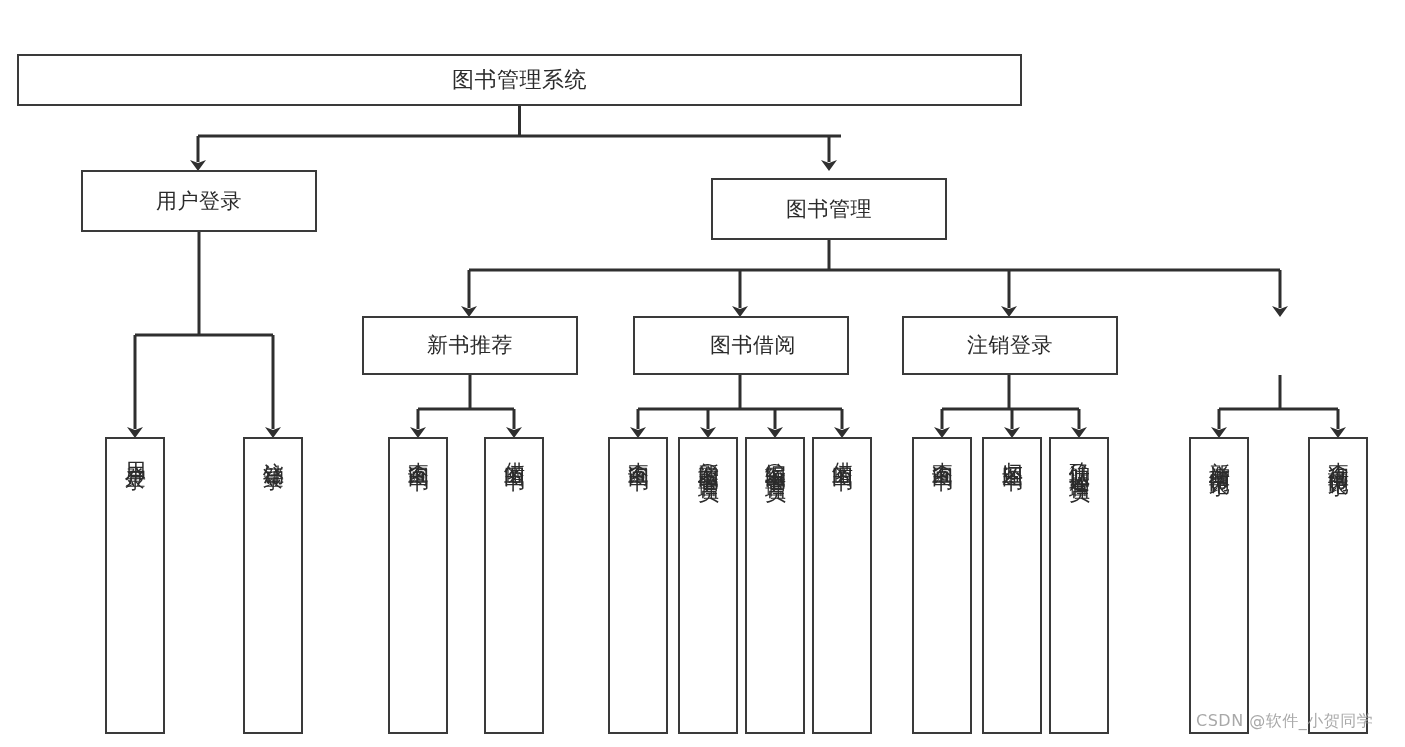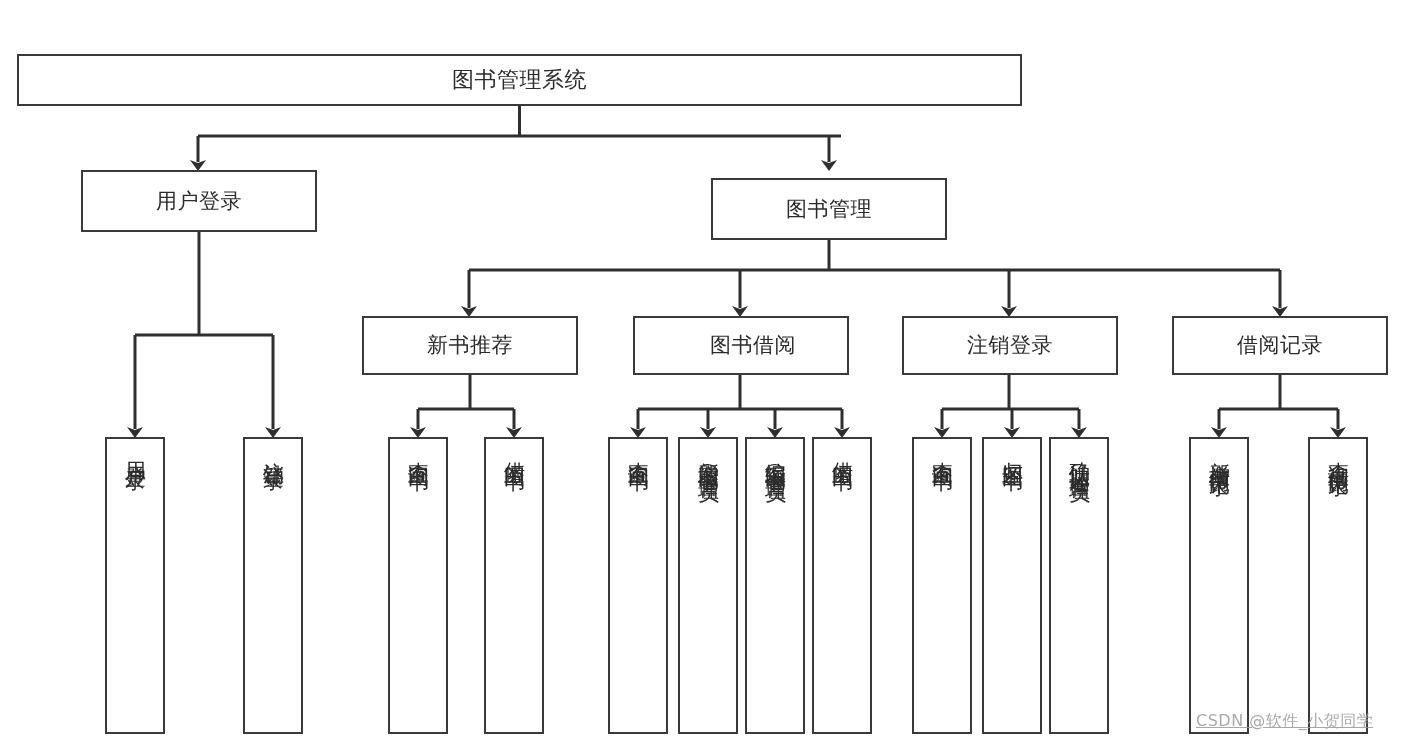--- a/index.html
+++ b/index.html
@@ -58,21 +58,20 @@
   .node.root {
     font-size: 22px;
   }
   .watermark {
     position: absolute;
     color: #9a9a9a;
     font-size: 16px;
     letter-spacing: 0.5px;
     white-space: nowrap;
     opacity: 0.85;
-    text-decoration: underline;
   }
 </style>
 </head>
 <body>
 
 <div id="canvas">
 
   <svg id="edges" viewBox="0 0 1405 747" xmlns="http://www.w3.org/2000/svg">
     <defs>
       <marker id="arrow" markerWidth="12" markerHeight="16" refX="2" refY="8" orient="auto" markerUnits="userSpaceOnUse">
@@ -124,21 +123,20 @@
   </svg>
 
   <div class="node h root" style="left:17px; top:14px; width:1005px; height:52px;margin-top:40px;">图书管理系统</div>
 
   <div class="node h" style="left:81px; top:170px; width:236px; height:62px;">用户登录</div>
   <div class="node h" style="left:711px; top:170px; width:236px; height:62px;margin-top:8px;">图书管理</div>
 
   <div class="node h" style="left:362px; top:316px; width:216px; height:59px;text-align:right;">新书推荐</div>
   <div class="node h" style="left:633px; top:316px; width:216px; height:59px;padding-left:24px;">图书借阅</div>
   <div class="node h" style="left:902px; top:316px; width:216px; height:59px;">注销登录</div>
-  <div class="node h" style="left:1172px; top:316px; width:216px; height:59px;">借阅记录</div>
 
   <div class="node v" style="left:105px; top:437px; width:60px; height:297px;">
     <span class="vtext">用户登录</span>
   </div>
   <div class="node v" style="left:243px; top:437px; width:60px; height:297px;">
     <span class="vtext">注销登录</span>
   </div>
   <div class="node v" style="left:388px; top:437px; width:60px; height:297px;">
     <span class="vtext">查询图书</span>
   </div>

